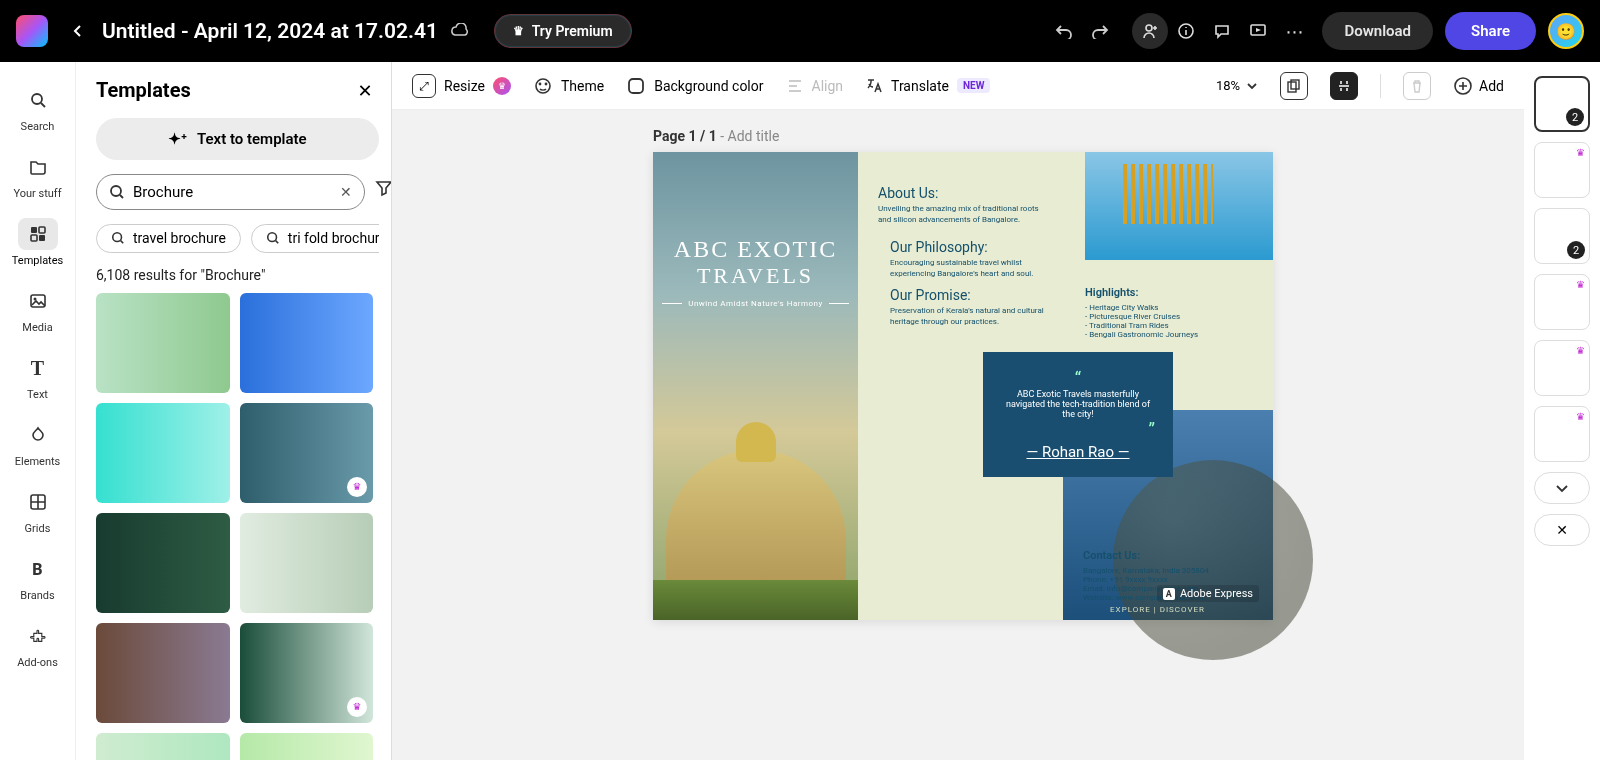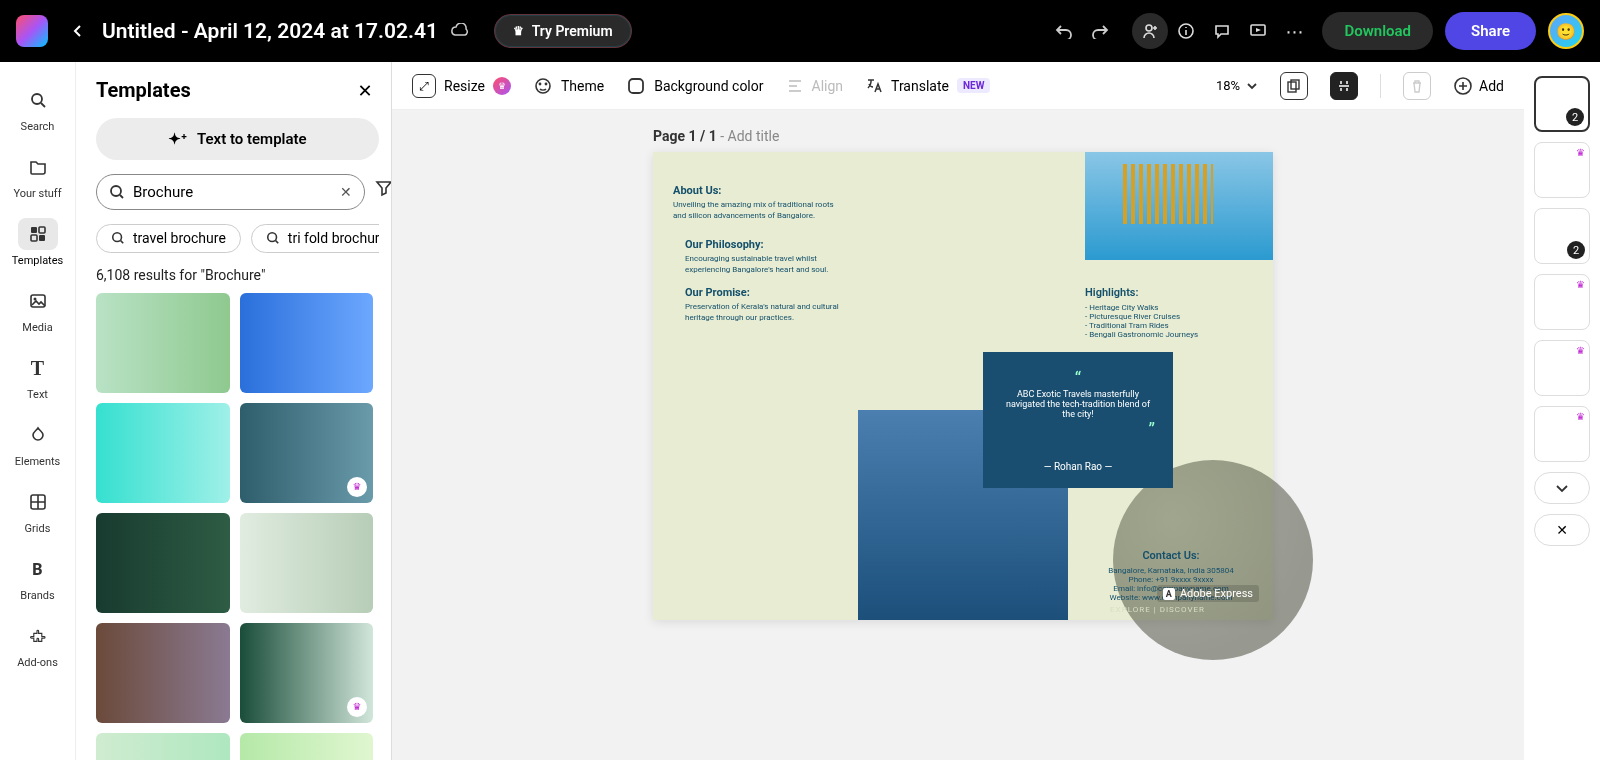--- a/index.html
+++ b/index.html
@@ -9,21 +9,21 @@
   .topbar { height: 62px; background: #000; display: flex; align-items: center; padding: 0 16px; color: #fff; }
   .logo { width: 32px; height: 32px; border-radius: 8px; background: linear-gradient(135deg,#ff4d6a,#a855f7,#00c4ff); margin-right: 14px; }
   .back-btn { width: 32px; height: 32px; border-radius: 8px; display:flex; align-items:center; justify-content:center; cursor:pointer; }
   .doc-title { font-size: 21px; font-weight: 600; margin-left: 8px; }
   .cloud-icon { margin-left: 12px; color: #ccc; }
   .premium-pill { margin-left: 24px; background: linear-gradient(90deg,#2a2a2a,#2a2a2a); border:1px solid #ff4d6a44; padding: 8px 18px; border-radius: 20px; display:flex; align-items:center; gap:8px; font-size:14px; font-weight:600; box-shadow: 0 0 0 1px #00c4ff22 inset; }
   .premium-pill .crown { color:#fff; font-size:12px; }
   .topbar-spacer { flex: 1; }
   .topbar-ico { width:36px; height:36px; border-radius:50%; display:flex; align-items:center; justify-content:center; color:#ddd; font-size:16px; cursor:pointer; }
   .topbar-ico.bg { background:#2a2a2a; }
-  .download-btn { background:#2a2a2a; color:#22c55e; padding:10px 22px; border-radius:22px; font-size:15px; font-weight:600; margin-left:10px; }
+  .download-btn { background:#2a2a2a; color:#e5e5e5; padding:10px 22px; border-radius:22px; font-size:15px; font-weight:600; margin-left:10px; }
   .share-btn { background:#4f46e5; color:#fff; padding:10px 26px; border-radius:22px; font-size:15px; font-weight:600; margin-left:12px; }
   .avatar { width:36px; height:36px; border-radius:50%; background: linear-gradient(135deg,#60a5fa,#22d3ee); margin-left:12px; display:flex; align-items:center; justify-content:center; font-size:16px; border:2px solid #facc15; }
 
   
   .body { display:flex; height: calc(760px - 62px); }
 
   
   .rail { width: 76px; background:#fff; border-right:1px solid #eee; display:flex; flex-direction:column; align-items:center; padding-top:16px; gap:6px; }
   .rail-item { width:64px; display:flex; flex-direction:column; align-items:center; gap:4px; padding:6px 0; border-radius:8px; font-size:11px; color:#333; cursor:pointer; }
   .rail-item.active { color:#000; }
@@ -82,33 +82,33 @@
   .ab-left .title1 { font-family:"Times New Roman",serif; font-size:24px; letter-spacing:2px; margin-top:84px; }
   .ab-left .title2 { font-family:"Times New Roman",serif; font-size:22px; letter-spacing:3px; }
   .ab-left .tag { font-size:8px; margin-top:10px; letter-spacing:0.5px; }
   .ab-left .divline { width:20px; height:1px; background:#fff; display:inline-block; vertical-align:middle; margin:0 6px; }
   .dome { position:absolute; bottom:40px; left:50%; transform:translateX(-50%); width:180px; height:130px; background:linear-gradient(180deg,#d9c67d,#b59a58); border-radius:90px 90px 0 0; }
   .dome::before { content:""; position:absolute; top:-28px; left:50%; transform:translateX(-50%); width:40px; height:40px; background:#d3b84f; border-radius:50% 50% 6px 6px; }
   .grass { position:absolute; bottom:0; left:0; right:0; height:40px; background:linear-gradient(180deg,#6b8a3a,#4a6428); }
 
   .ab-right { flex:1; position:relative; }
   .sec { position:absolute; font-size:8px; color:#14506c; line-height:1.3; }
-  .sec h4 { font-size:11px; font-weight:700; margin-bottom:2px; }
+  .sec h4 { font-size:14px; font-weight:400; margin-bottom:2px; }
   .rig { position:absolute; top:0; right:0; width:188px; height:108px; background:linear-gradient(180deg,#8ac6e6 0%,#2b9ad0 100%); }
   .rig::after { content:""; position:absolute; top:12px; left:20%; width:90px; height:60px; background:repeating-linear-gradient(90deg,#d8a020 0 4px,transparent 4px 8px); }
   .hl { position:absolute; top:134px; right:12px; width:176px; font-size:8px; color:#14506c; }
   .hl h4 { font-size:11px; font-weight:600; margin-bottom:4px; }
   .hl ul { list-style:none; }
   .hl li::before { content:"- "; }
 
   .wind { position:absolute; left:205px; bottom:0; width:210px; height:210px; background:linear-gradient(180deg,#4a7fb0 0%,#1c4f7a 100%); }
   .quote { position:absolute; top:200px; right:100px; width:190px; background:#194e70; color:#fff; padding:16px 18px; font-size:9px; text-align:center; }
   .quote .q { font-size:18px; color:#9fc; }
-  .quote .auth { margin-top:21px; font-size:10px; }
-  .contact { position:absolute; bottom:18px; right:14px; width:176px; font-size:8px; color:#14506c;text-align:center; }
+  .quote .auth { margin-top:3px; font-size:15px;text-decoration:underline; }
+  .contact { position:absolute; bottom:18px; right:14px; width:176px; font-size:8px; color:#14506c; }
   .contact h4 { font-size:11px; font-weight:600; margin-bottom:4px; }
   .explore { position:absolute; bottom:6px; right:68px; font-size:8px; color:#d7dfc2; letter-spacing:1px; }
   .ae-logo { position:absolute; bottom:18px; right:14px; color:#fff; font-size:11px; background:rgba(0,0,0,0.15); padding:2px 6px; border-radius:3px; display:flex; align-items:center; gap:5px; }
   .ribbon { position:absolute; right:-40px; bottom:-40px; width:200px; height:200px; border-radius:50%; background:radial-gradient(circle at 30% 30%,#5a5f49,#3c4030 70%); opacity:0.5; }
 
   
   .pages { width:76px; background:#fff; display:flex; flex-direction:column; align-items:center; padding-top:14px; gap:10px; }
   .pg { width:56px; height:56px; border:1px solid #ddd; border-radius:8px; background:#fff; position:relative; display:flex; align-items:center; justify-content:center; cursor:pointer; }
   .pg.sel { border:2px solid #333; }
   .pg .num { position:absolute; bottom:4px; right:4px; width:18px; height:18px; border-radius:50%; background:#222; color:#fff; font-size:11px; display:flex; align-items:center; justify-content:center; }
@@ -388,20 +388,27 @@
         <span>Add</span>
       </div>
     </div>
 
     <div class="canvas">
       <div class="page-label">
         <b>Page 1 / 1</b><span class="sub"> - Add title</span>
       </div>
 
       <div class="artboard">
+        <div class="ab-left">
+          <div class="title1">ABC EXOTIC</div>
+          <div class="title2">TRAVELS</div>
+          <div class="tag"><span class="divline"></span><span>Unwind Amidst Nature's Harmony</span><span class="divline"></span></div>
+          <div class="dome"></div>
+          <div class="grass"></div>
+        </div>
         <div class="ab-right">
           <div class="sec" style="top:32px;left:20px;width:170px">
             <h4>About Us:</h4>
             <div>Unveiling the amazing mix of traditional roots and silicon advancements of Bangalore.</div>
           </div>
           <div class="sec" style="top:86px;left:32px;width:170px">
             <h4>Our Philosophy:</h4>
             <div>Encouraging sustainable travel whilst experiencing Bangalore's heart and soul.</div>
           </div>
           <div class="sec" style="top:134px;left:32px;width:170px">

